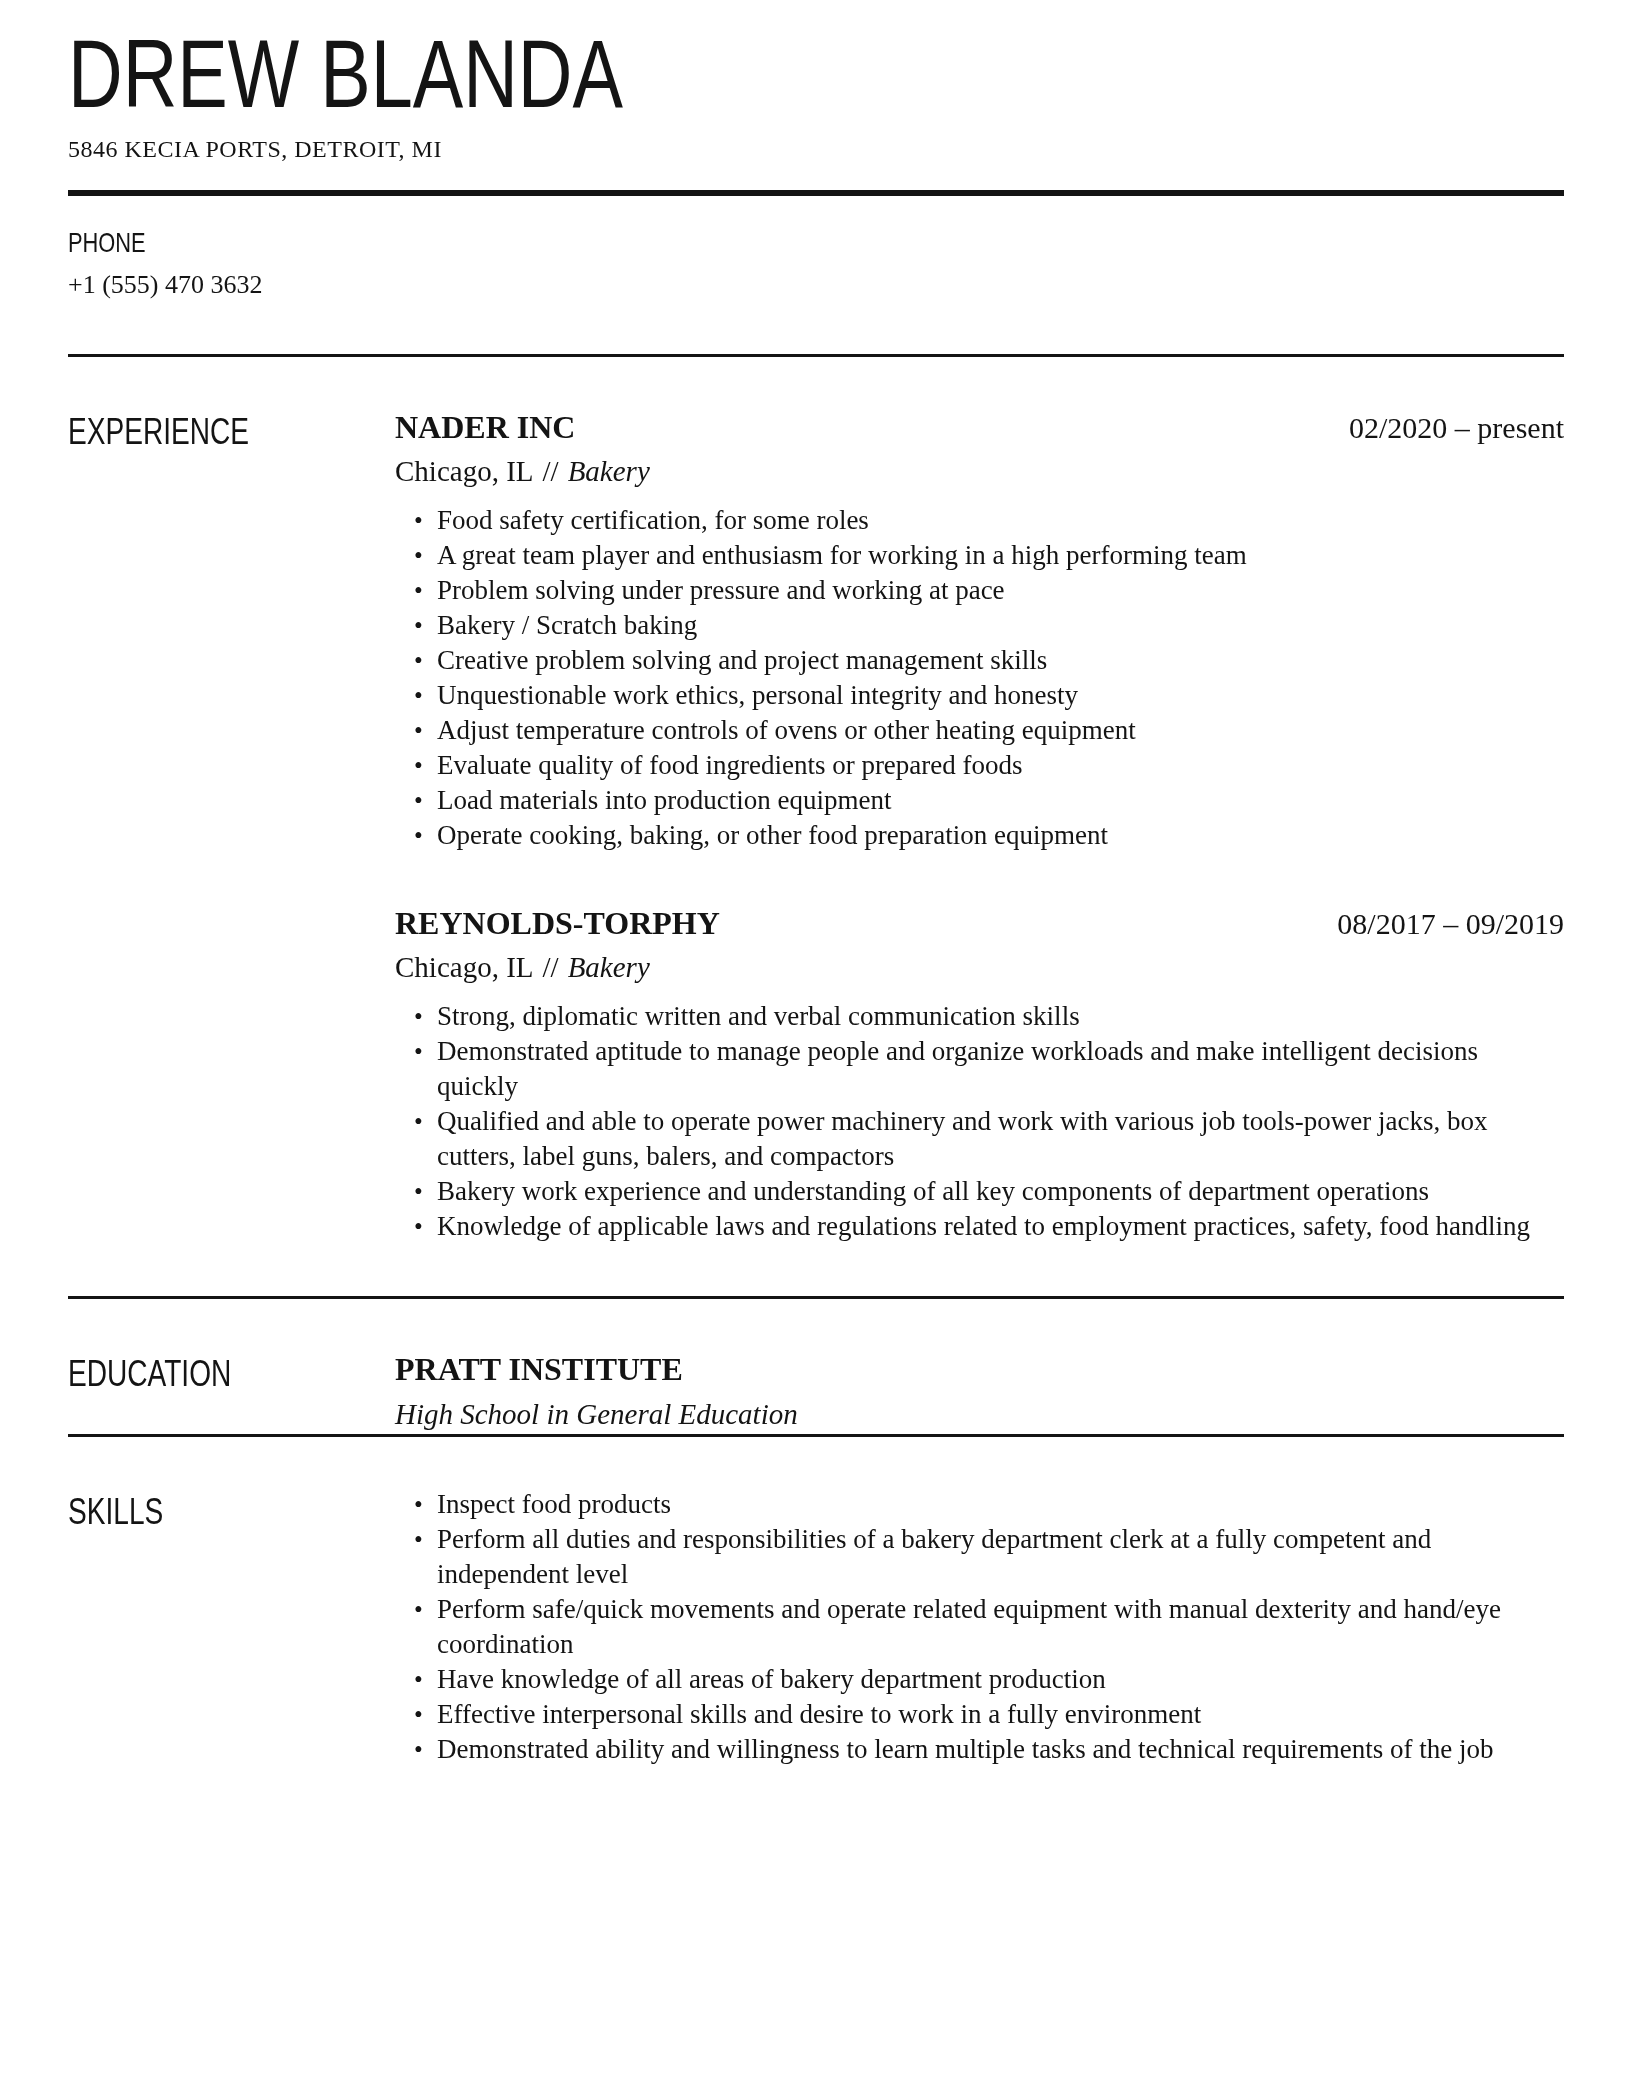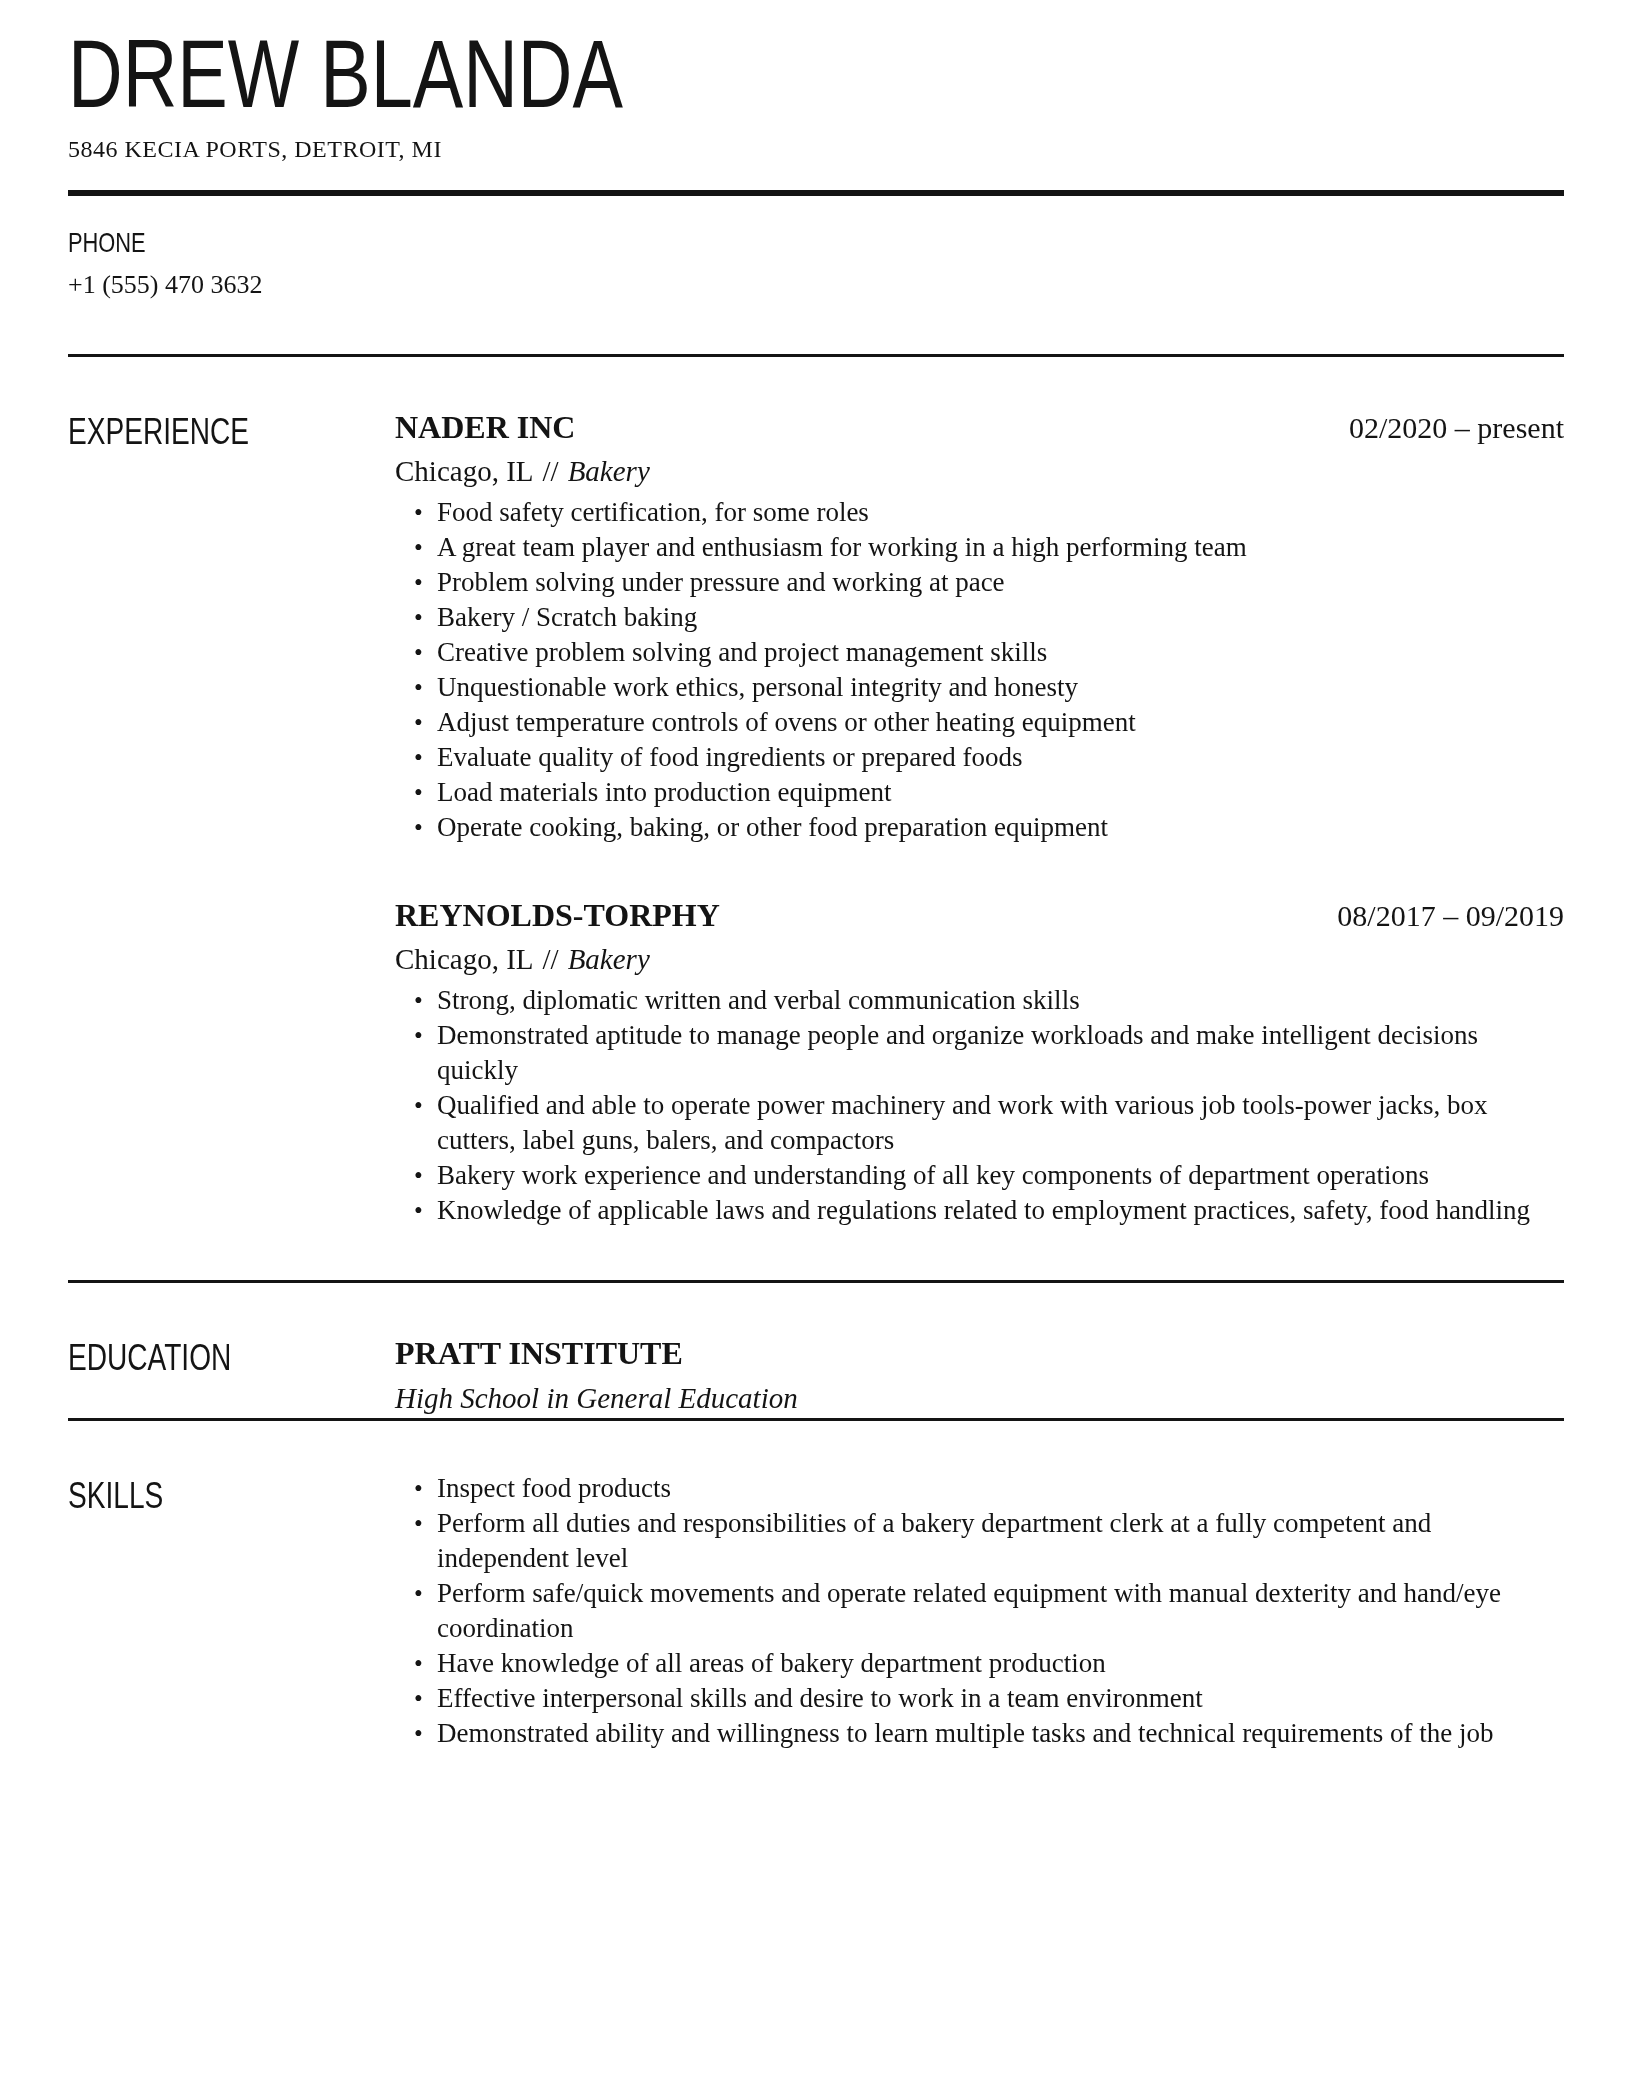--- a/index.html
+++ b/index.html
@@ -56,21 +56,21 @@
   .section-edu { }
 
   .job + .job { margin-top: 50px; }
   .job-head { display: flex; justify-content: space-between; align-items: baseline; }
   .company { font-size: 32px; font-weight: 700; line-height: 1.25; }
   .dates { font-size: 30px; font-weight: 400; line-height: 1.25; }
   .job-sub { margin-top: 6px; font-size: 29px; line-height: 1.3; }
   .job-sub .sep { padding: 0 9px; }
   .job-sub .role { font-style: italic; }
 
-  ul.bullets { list-style: none; margin-top: 4px; }
+  ul.bullets { list-style: none; margin-top: 12px; }
   ul.bullets li {
     position: relative;
     padding-left: 42px;
     font-size: 27px;
     line-height: 35px;
   }
   ul.bullets li::before {
     content: "\2022";
     position: absolute;
     left: 19px;
@@ -165,19 +165,19 @@
   <section class="two-col">
     <div class="col-label">
       <span class="cond">SKILLS</span>
     </div>
     <div class="col-content">
       <ul class="bullets" style="margin-top:0;">
         <li>Inspect food products</li>
         <li>Perform all duties and responsibilities of a bakery department clerk at a fully competent and independent level</li>
         <li>Perform safe/quick movements and operate related equipment with manual dexterity and hand/eye coordination</li>
         <li>Have knowledge of all areas of bakery department production</li>
-        <li>Effective interpersonal skills and desire to work in a team environment</li>
+        <li>Effective interpersonal skills and desire to work in a fully environment</li>
         <li>Demonstrated ability and willingness to learn multiple tasks and technical requirements of the job</li>
       </ul>
     </div>
   </section>
 
 </div>
 
 </body></html>

